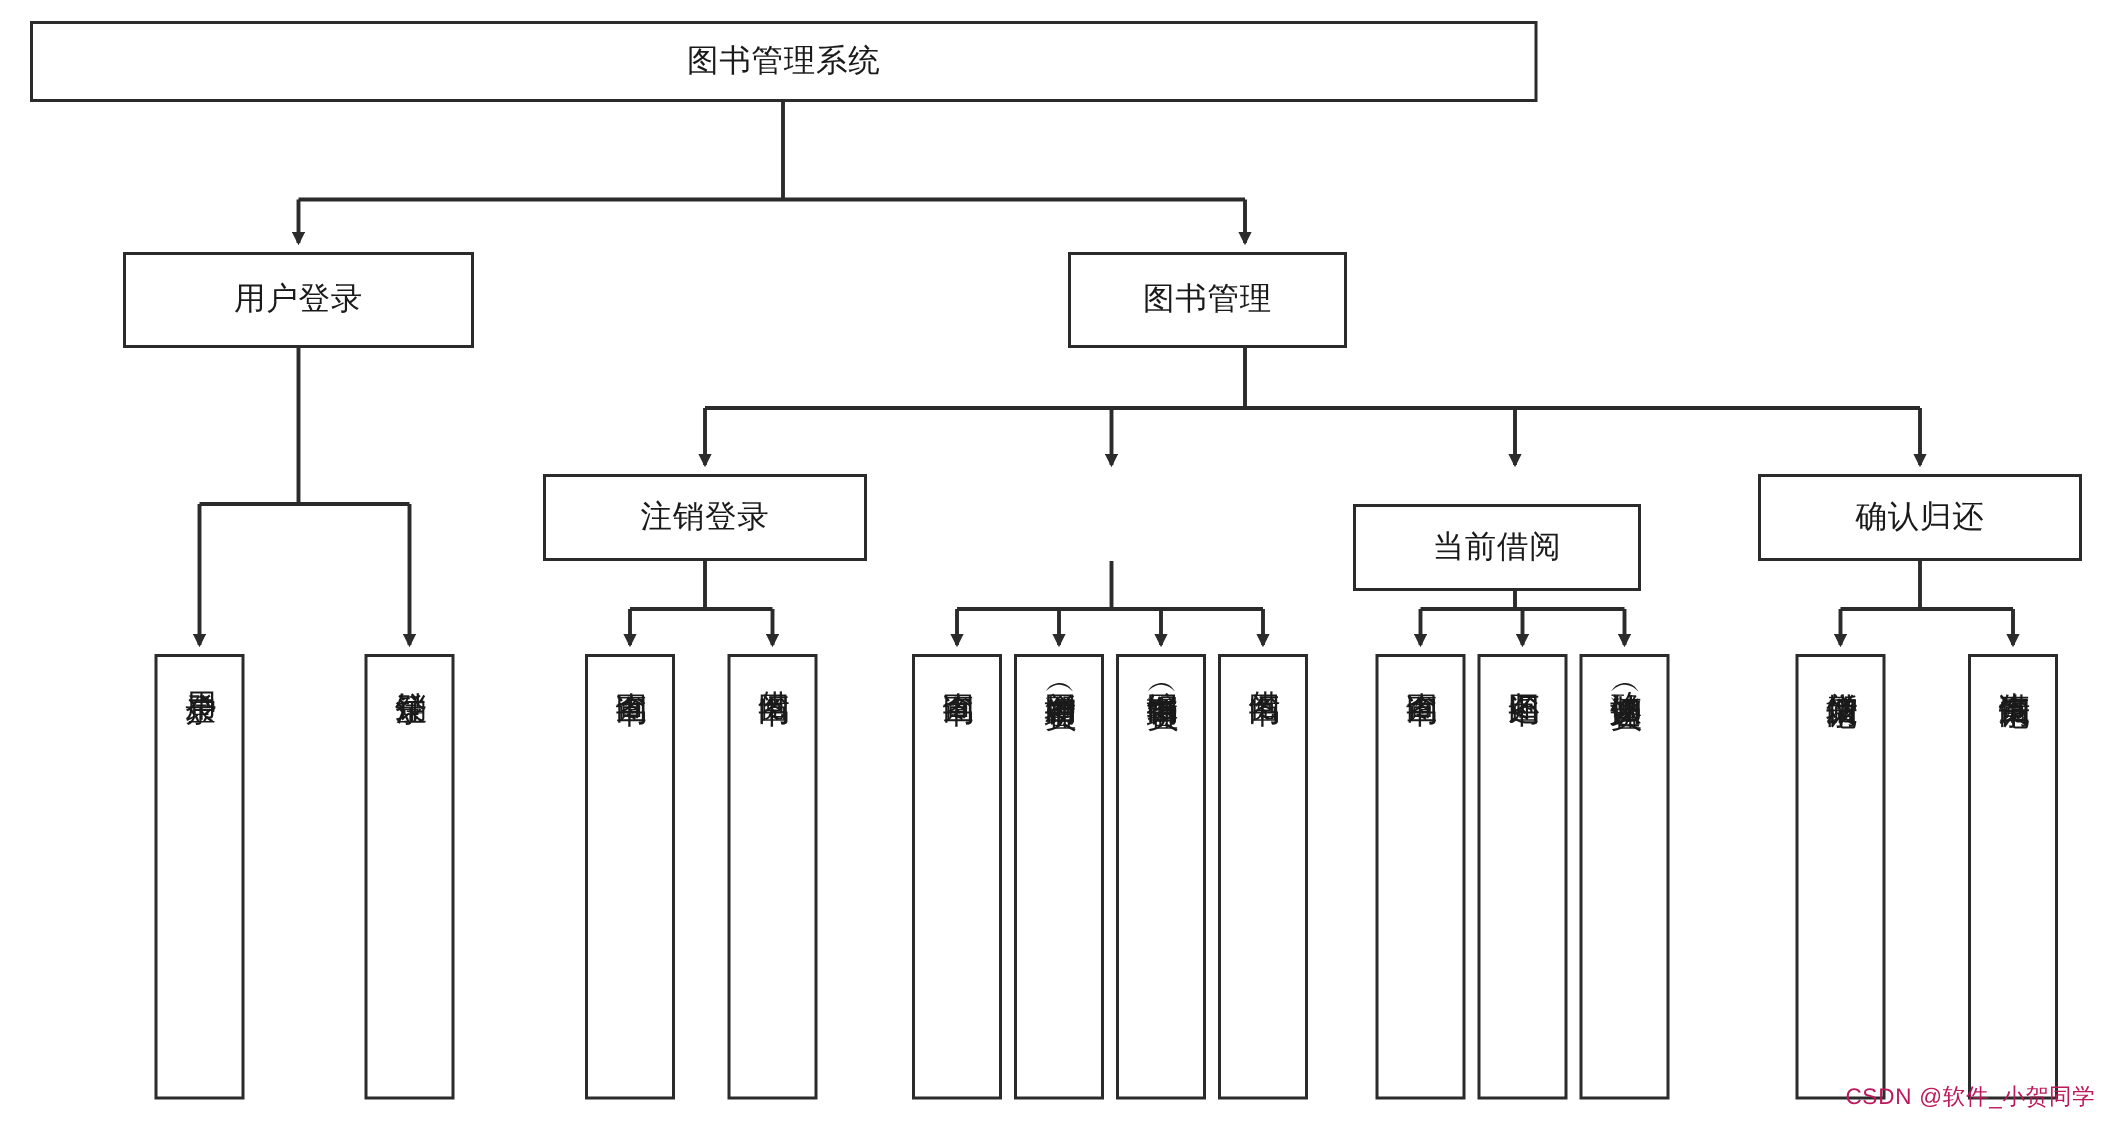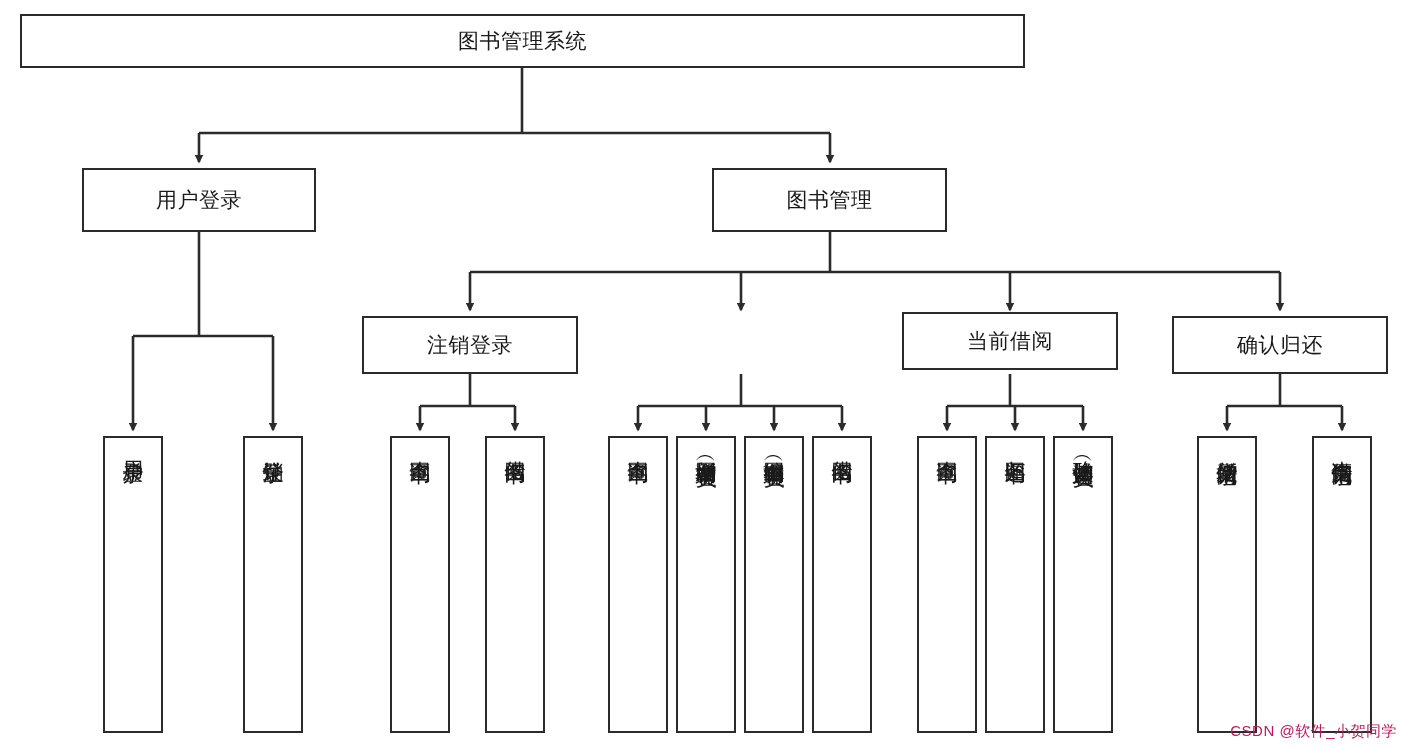--- a/index.html
+++ b/index.html
@@ -127,30 +127,30 @@
   </svg>
 
   <div class="node root" style="left:20px; top:14px; width:1005px; height:54px;">
     <span class="node-label">图书管理系统</span>
   </div>
 
   <div class="node" style="left:82px; top:168px; width:234px; height:64px;">
     <span class="node-label">用户登录</span>
   </div>
 
-  <div class="node" style="left:712px; top:168px; width:235px; height:64px;">
+  <div class="node" style="left:712px; top:168px; width:186px; height:64px;">
     <span class="node-label">图书管理</span>
   </div>
 
   <div class="node" style="left:362px; top:316px; width:216px; height:58px;">
     <span class="node-label">注销登录</span>
   </div>
 
 
-  <div class="node" style="left:902px; top:312px; width:216px; height:58px;">
+  <div class="node" style="left:902px; top:336px; width:192px; height:58px;">
     <span class="node-label">当前借阅</span>
   </div>
 
   <div class="node" style="left:1172px; top:316px; width:216px; height:58px;">
     <span class="node-label">确认归还</span>
   </div>
 
   <div class="node leaf" style="left:103px; top:436px; width:60px; height:297px;">
     <span class="node-label">用户登录</span>
   </div>

